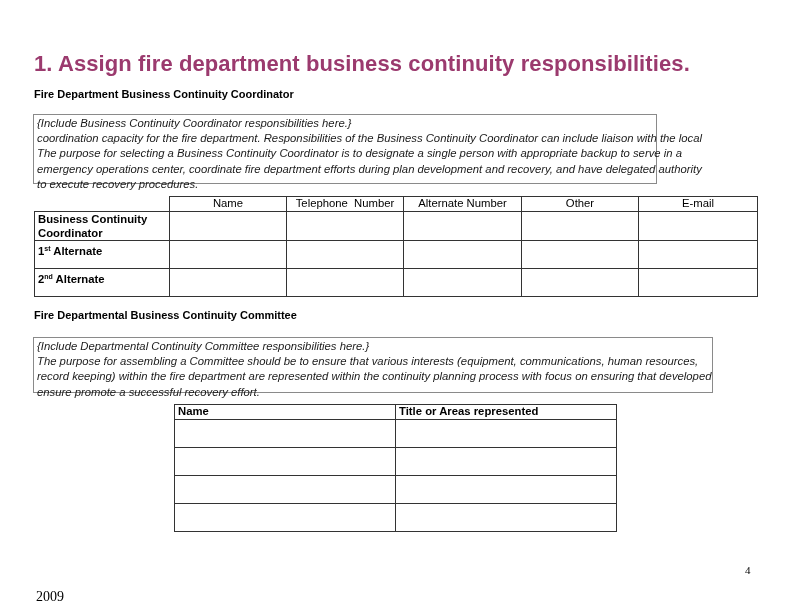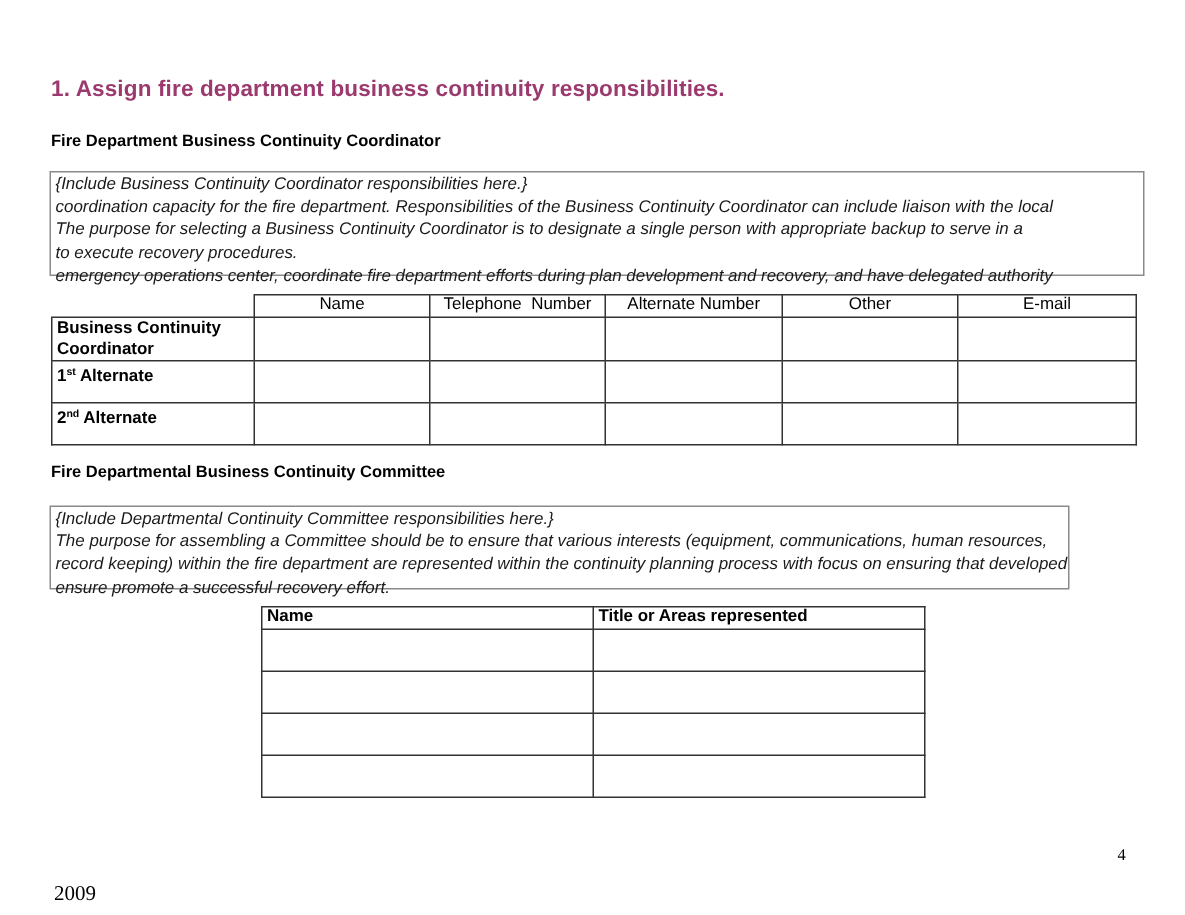--- a/index.html
+++ b/index.html
@@ -13,21 +13,21 @@
       position: relative;
       overflow: hidden;
       font-family: "Liberation Sans", sans-serif;
       color: #000;
     }
     .abs { position: absolute; }
 
     .page-title {
       left: 34px;
       top: 51px;
-      font-size: 15px;
+      font-size: 22px;
       font-weight: bold;
       color: #9b3a6e;
       white-space: nowrap;
       letter-spacing: 0.1px;
     }
     .section-heading {
       font-size: 11px;
       font-weight: bold;
       white-space: nowrap;
     }
@@ -86,26 +86,26 @@
   </style>
 </head>
 <body>
 
 <div>
 
   <div class="abs page-title">1. Assign fire department business continuity responsibilities.</div>
 
   <div class="abs section-heading" style="left:34px; top:88px;">Fire Department Business Continuity Coordinator</div>
 
-  <div class="abs info-box" style="left:33px; top:114px; width:730px; height:70px;">
+  <div class="abs info-box" style="left:33px; top:114px; width:624px; height:70px;">
     <div>{Include Business Continuity Coordinator responsibilities here.}</div>
     <div>coordination capacity for the fire department. Responsibilities of the Business Continuity Coordinator can include liaison with the local</div>
     <div>The purpose for selecting a Business Continuity Coordinator is to designate a single person with appropriate backup to serve in a</div>
+    <div>emergency operations center, coordinate fire department efforts during plan development and recovery, and have delegated authority</div>
     <div>to execute recovery procedures.</div>
-    <div>emergency operations center, coordinate fire department efforts during plan development and recovery, and have delegated authority</div>
   </div>
 
   <table class="grid coordinator" style="left:34px; top:196px; width:723px;">
     <colgroup>
       <col style="width:135px">
       <col style="width:117px">
       <col style="width:117px">
       <col style="width:118px">
       <col style="width:117px">
       <col style="width:119px">

